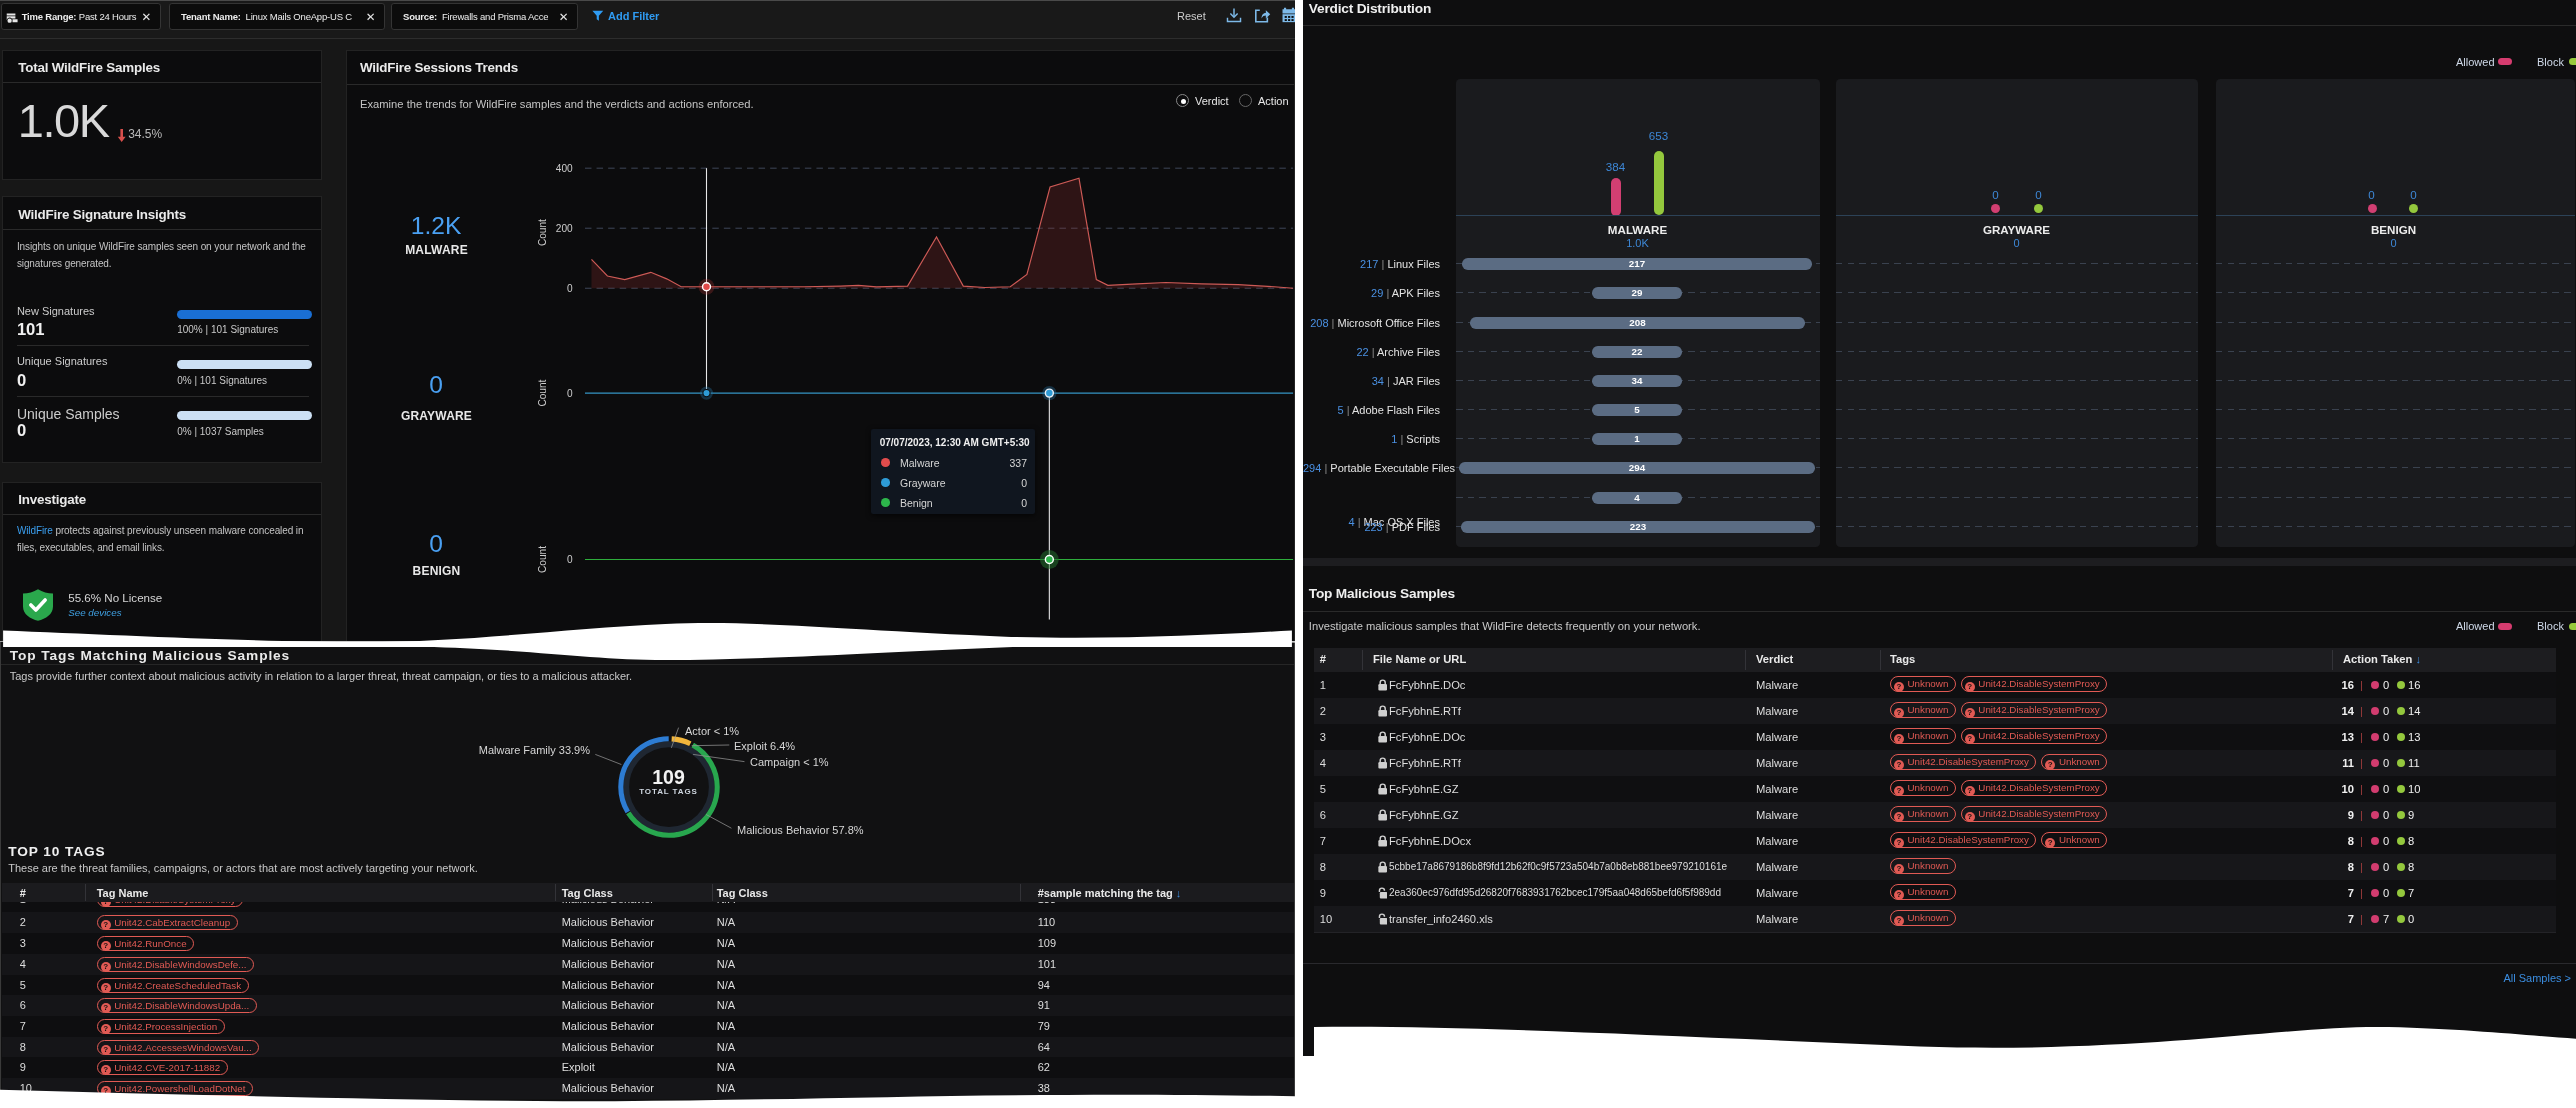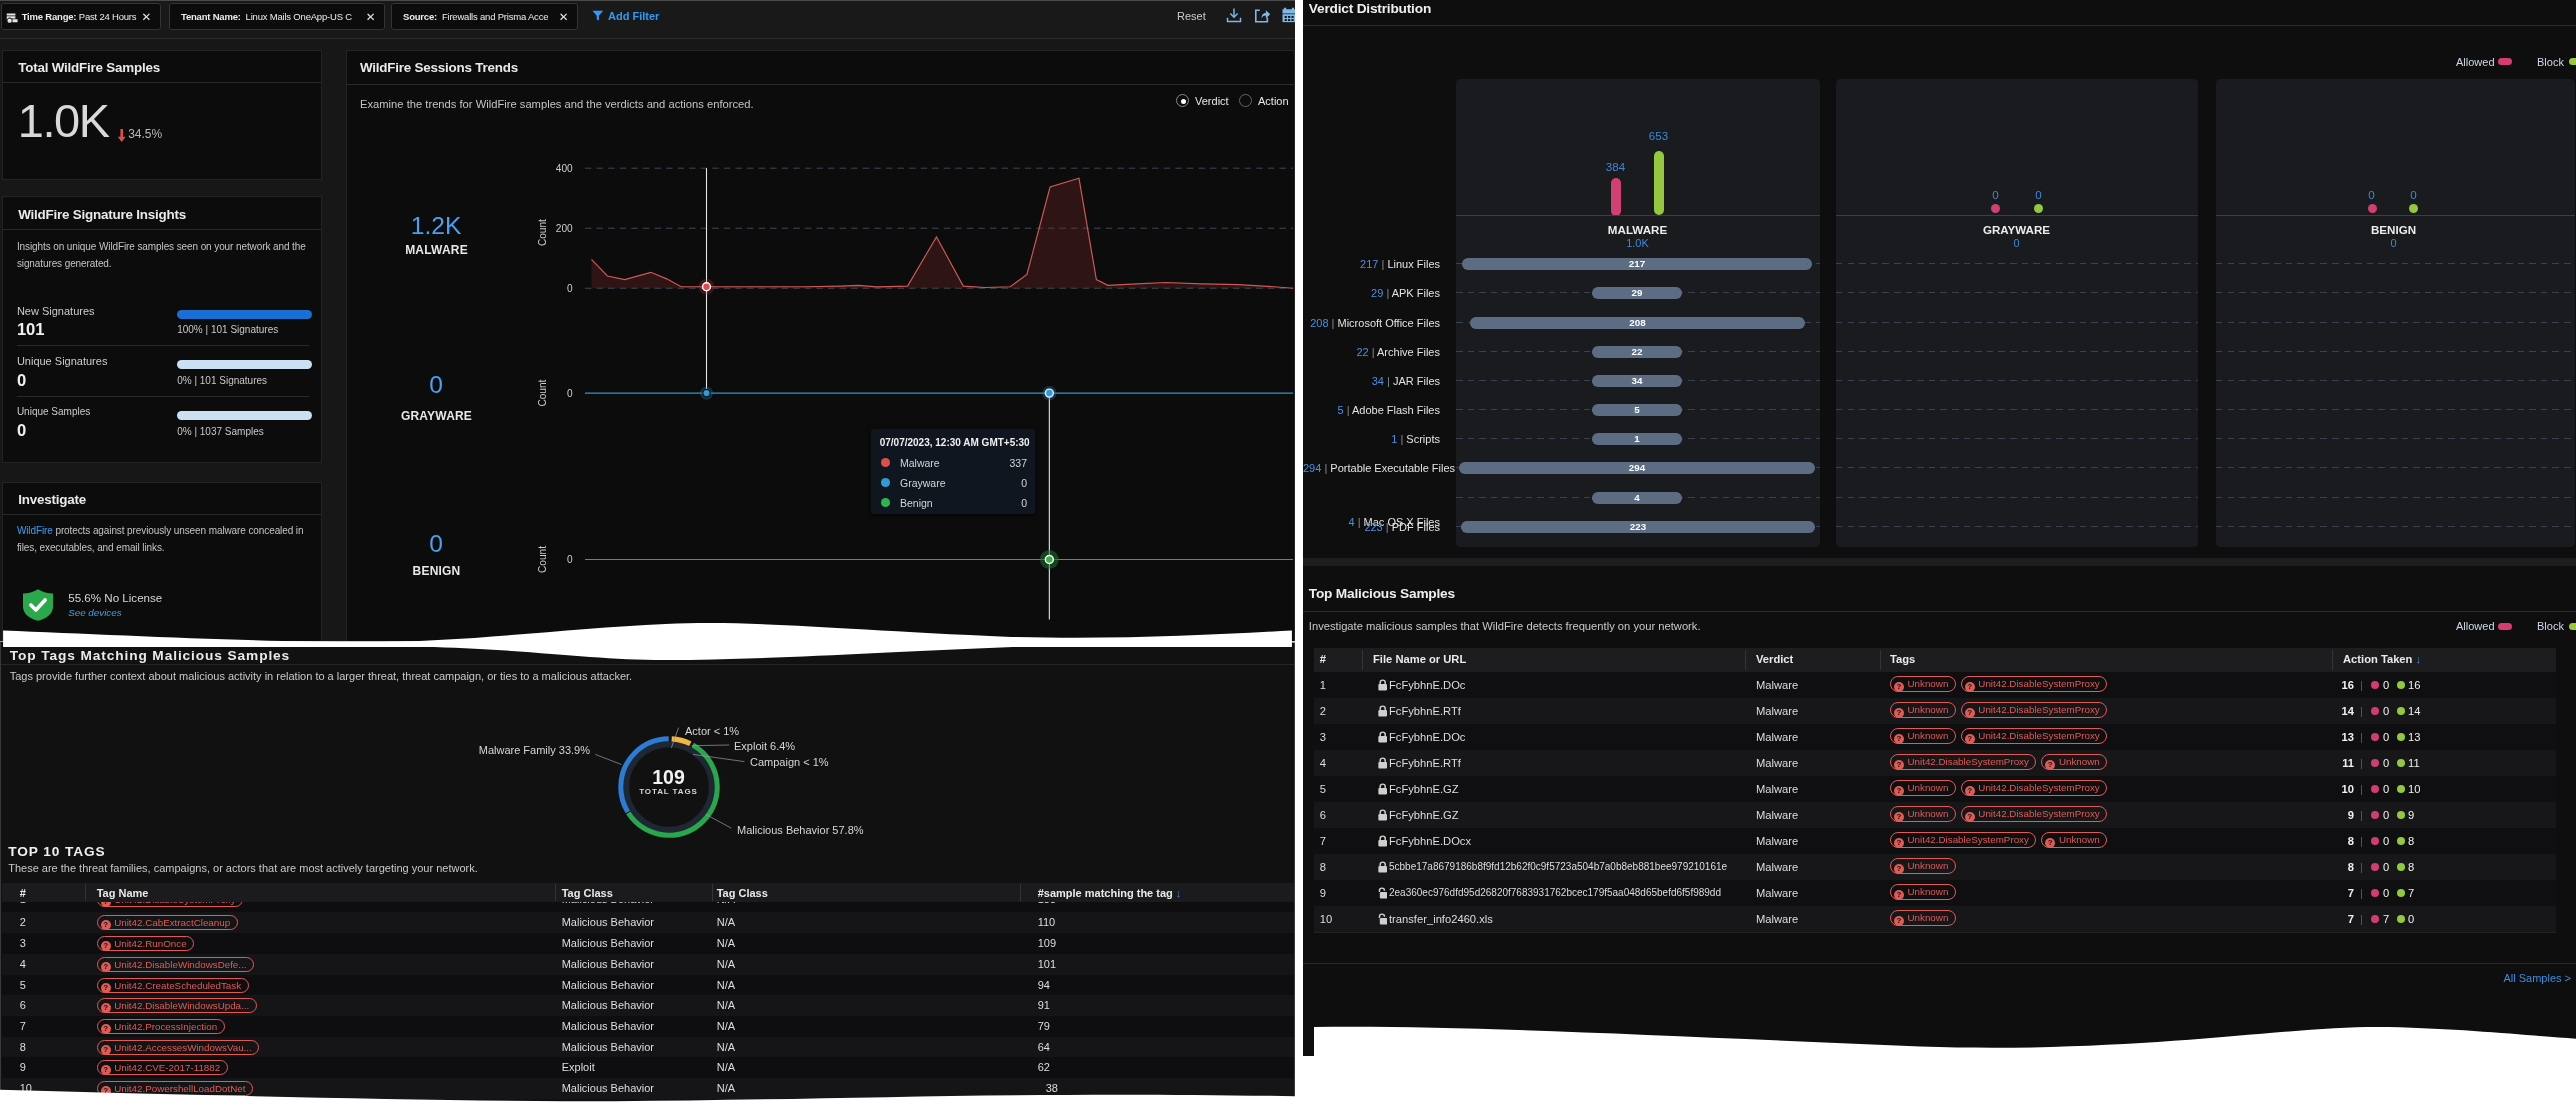--- a/index.html
+++ b/index.html
@@ -162,21 +162,21 @@
     <div class="abs" style="left:13.7px;top:108px;color:#cccccc;font-size:11px;">New Signatures</div>
     <div class="abs" style="left:13.7px;top:123px;color:#f0f0f0;font-size:16.6px;font-weight:bold;">101</div>
     <div class="abs" style="left:174px;top:113px;width:135px;height:9.4px;border-radius:5px;background:#1a6fd4;"></div>
     <div class="abs" style="left:174px;top:127px;color:#c9c9c9;font-size:10px;">100% | 101 Signatures</div>
     <div class="cdiv" style="top:148px;left:13.7px;right:12.3px;"></div>
     <div class="abs" style="left:13.7px;top:158px;color:#cccccc;font-size:11px;">Unique Signatures</div>
     <div class="abs" style="left:13.7px;top:174px;color:#f0f0f0;font-size:16.6px;font-weight:bold;">0</div>
     <div class="abs" style="left:174px;top:163px;width:135px;height:9.4px;border-radius:5px;background:#cce0f4;"></div>
     <div class="abs" style="left:174px;top:178px;color:#c9c9c9;font-size:10px;">0% | 101 Signatures</div>
     <div class="cdiv" style="top:199px;left:13.7px;right:12.3px;"></div>
-    <div class="abs" style="left:13.7px;top:209px;color:#cccccc;font-size:10px;">Unique Samples</div>
+    <div class="abs" style="left:13.7px;top:209px;color:#cccccc;font-size:14px;">Unique Samples</div>
     <div class="abs" style="left:13.7px;top:224px;color:#f0f0f0;font-size:16.6px;font-weight:bold;">0</div>
     <div class="abs" style="left:174px;top:214px;width:135px;height:9.4px;border-radius:5px;background:#cce0f4;"></div>
     <div class="abs" style="left:174px;top:229px;color:#c9c9c9;font-size:10px;">0% | 1037 Samples</div>
   </div>
 
   <div class="card" style="left:2.2px;top:481px;width:320px;height:166px;">
     <div class="ctitle" style="position:absolute;left:15px;top:8.7px;">Investigate</div>
     <div class="cdiv" style="top:31px;"></div>
     <div class="abs" style="left:13.7px;top:40px;width:304px;color:#c4c4c4;font-size:10px;letter-spacing:-0.1px;line-height:16.6px;"><span style="color:#3b9ff0;">WildFire</span> protects against previously unseen malware concealed in<br>files, executables, and email links.</div>
     <svg class="abs" style="left:19.5px;top:106px;" width="30" height="32" viewBox="0 0 42 44">
@@ -297,21 +297,21 @@
     <div class="tcell2" style="left:95px;top:2.9px;"><span class="pill" style="height:15px;line-height:13.7px;padding:0 6.5px 0 2.9px;"><span class="q" style="width:10px;height:10px;line-height:10px;font-size:8px;">?</span>Unit42.CVE-2017-11882</span></div>
     <div class="tcell2" style="left:560px;">Exploit</div>
     <div class="tcell2" style="left:715px;">N/A</div>
     <div class="tcell2" style="left:1036px;">62</div>
   </div>
   <div class="abs" style="left:0.7px;top:436px;width:1292px;height:20.7px;background:#151518;">
     <div class="tcell2" style="left:18px;">10</div>
     <div class="tcell2" style="left:95px;top:2.9px;"><span class="pill" style="height:15px;line-height:13.7px;padding:0 6.5px 0 2.9px;"><span class="q" style="width:10px;height:10px;line-height:10px;font-size:8px;">?</span>Unit42.PowershellLoadDotNet</span></div>
     <div class="tcell2" style="left:560px;">Malicious Behavior</div>
     <div class="tcell2" style="left:715px;">N/A</div>
-    <div class="tcell2" style="left:1036px;margin-left:8px;">38</div>
+    <div class="tcell2" style="left:1036px;">38</div>
   </div>
 </div>
 <div id="rpage">
   <div class="rtitle" style="left:5.8px;top:1.4px;">Verdict Distribution</div>
   <div class="cdiv" style="top:24.6px;"></div>
   <div class="legtxt" style="left:1153px;top:56px;">Allowed</div>
   <div class="cap" style="left:1195px;top:58px;width:13.7px;height:6.5px;background:#d63c6f;"></div>
   <div class="legtxt" style="left:1234px;top:56px;">Block</div>
   <div class="cap" style="left:1266px;top:58px;width:13.7px;height:6.5px;background:#99ca3c;"></div>
 

